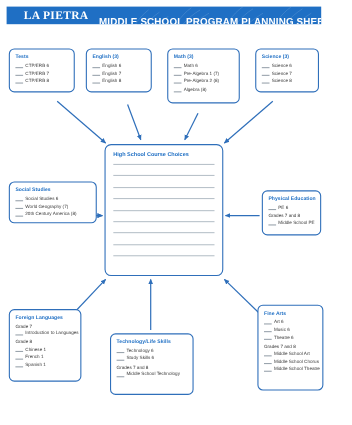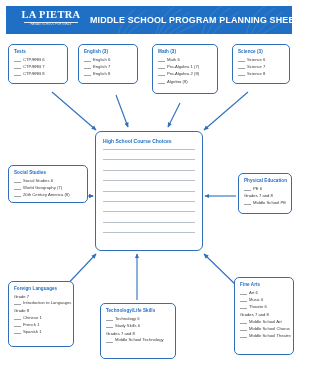--- a/index.html
+++ b/index.html
@@ -10,21 +10,21 @@
     overflow:hidden;
     position:relative;
   }
   #sheet{
     position:absolute;left:0;top:0;width:298px;height:386px;
     background:#ffffff;
   }
 
   
   .banner{
-    position:absolute;left:6px;top:6px;width:286px;height:28px;
+    position:absolute;left:6px;top:6px;width:286px;height:16px;
     background:#1f6fc4;
     overflow:hidden;
   }
   .banner-fronds{
     position:absolute;inset:0;
     opacity:.30;
   }
   .logo{
     position:absolute;left:14px;top:4px;width:62px;height:21px;
     color:#ffffff;text-align:center;line-height:1;

